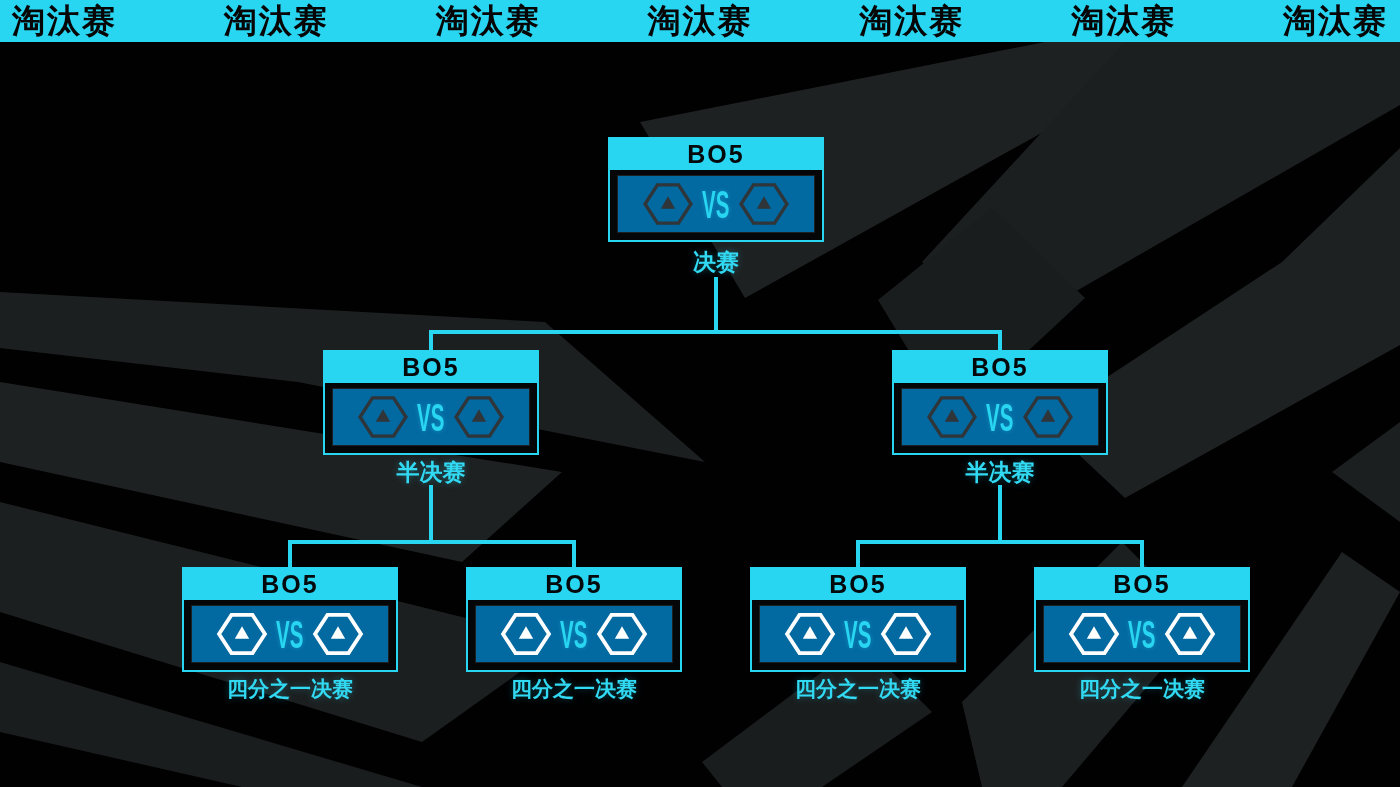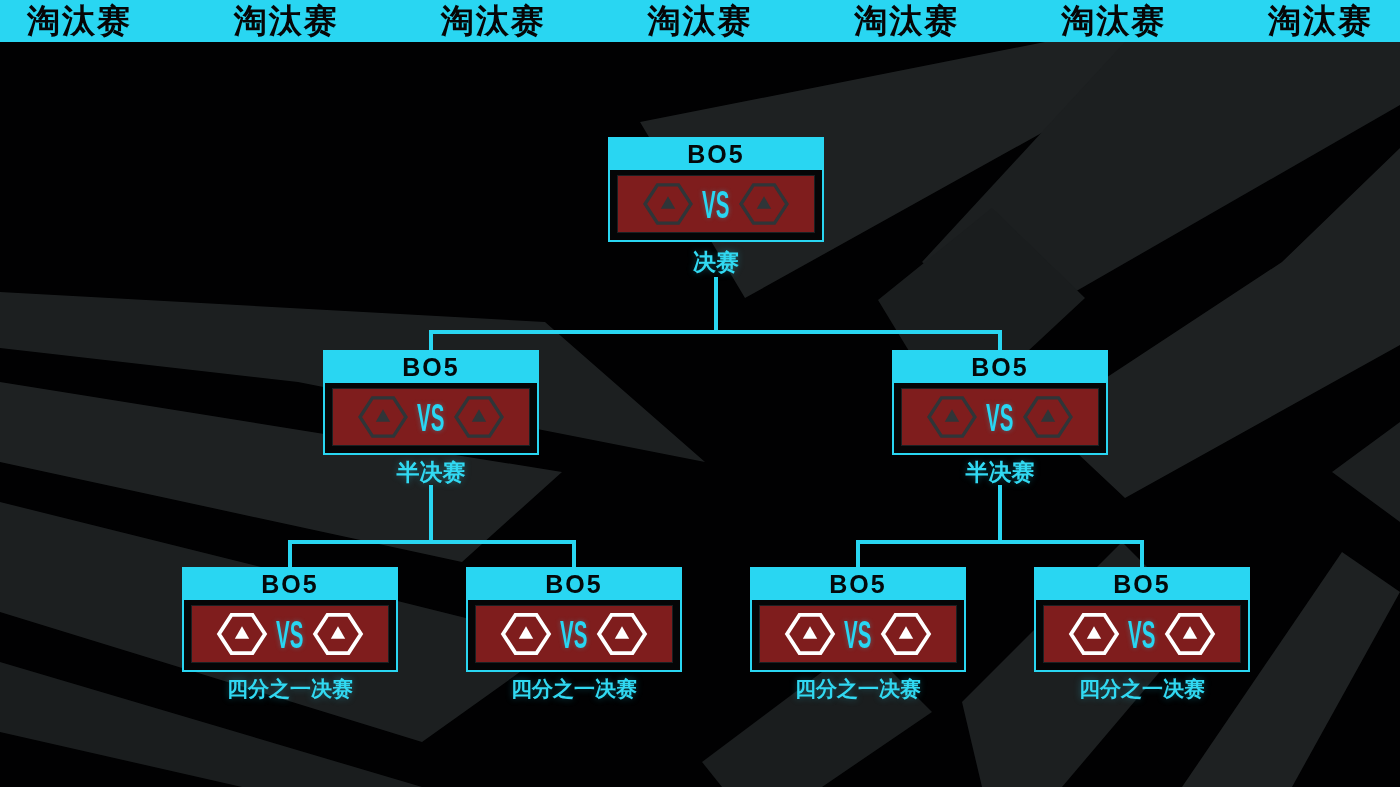--- a/index.html
+++ b/index.html
@@ -24,21 +24,21 @@
   #banner {
     position: absolute;
     top: 0; left: 0;
     width: 1400px;
     height: 42px;
     background: #29D6F2;
     z-index: 3;
     display: flex;
     align-items: center;
     justify-content: space-between;
-    padding: 0 27px;
+    padding: 0 12px;
     box-sizing: border-box;
   }
   .banner-item {
     font-size: 33px;
     font-weight: 900;
     letter-spacing: 2px;
     color: #060607;
     line-height: 42px;
     white-space: nowrap;
   }
@@ -69,21 +69,21 @@
     justify-content: center;
     line-height: 1;
   }
   .match-body {
     flex: 1;
     padding: 5px 7px 7px 7px;
     display: flex;
   }
   .match-slot {
     flex: 1;
-    background: #7f1d1d;
+    background: #0369a1;
     border: 1px solid #1B2022;
     display: flex;
     align-items: center;
     justify-content: space-between;
     padding: 0 24px;
   }
   .hex { display: inline-flex; width: 52px; height: 44px; }
   .hex svg { width: 52px; height: 44px; }
   .hex-tbd { color: #2F3538; }
   .hex-ready { color: #FFFFFF; }

